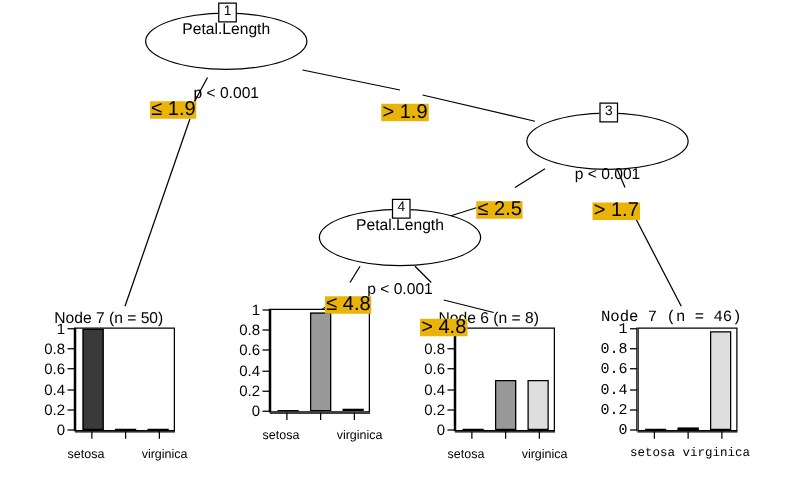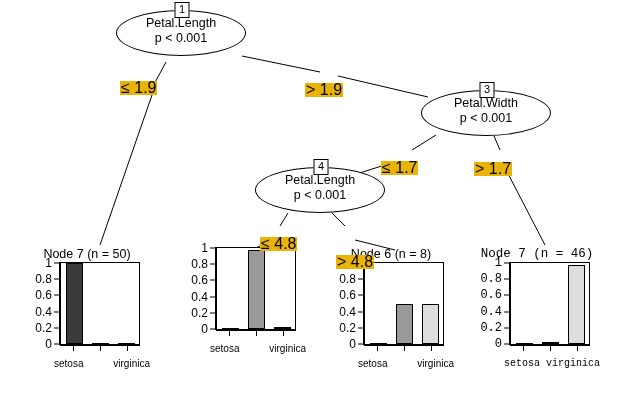--- a/index.html
+++ b/index.html
@@ -69,20 +69,21 @@
   }
   .inner-node .varname {
     font-size: 12.5px;
     line-height: 15px;
     white-space: nowrap;
   }
   .inner-node .pval {
     font-size: 12.5px;
     line-height: 15px;
     white-space: nowrap;
+    margin-top: 36px;
   }
 
   
   .edge-label {
     position: absolute;
     font-size: 16px;
     line-height: 14px;
     white-space: nowrap;
     background: #eab308;
     padding: 0 1px;
@@ -233,37 +234,36 @@
     <div class="labels">
       <div class="varname">Petal.Length</div>
       <div class="pval">p &lt; 0.001</div>
     </div>
   </div>
 
   <div class="inner-node" style="left:421px; top:82px;">
     <div class="ellipse"></div>
     <div class="idbox">3</div>
     <div class="labels">
-      <div class="varname">Petal.Width</div>
       <div class="pval">p &lt; 0.001</div>
     </div>
   </div>
 
   <div class="inner-node" style="left:255px; top:159px;">
     <div class="ellipse"></div>
     <div class="idbox">4</div>
     <div class="labels">
       <div class="varname">Petal.Length</div>
       <div class="pval">p &lt; 0.001</div>
     </div>
   </div>
 
   <div class="edge-label" style="left:120px; top:68px;">≤ 1.9</div>
   <div class="edge-label" style="left:305px; top:70px;">&gt; 1.9</div>
-  <div class="edge-label" style="left:381px; top:148px;">≤ 1.7</div>
+  <div class="edge-label" style="left:381px; top:148px;">≤ 2.5</div>
   <div class="edge-label" style="left:474px; top:149px;">&gt; 1.7</div>
   <div class="edge-label" style="left:260px; top:224px;">≤ 4.8</div>
   <div class="edge-label" style="left:336px; top:242px;">&gt; 4.8</div>
 
   <div class="term-node" style="left:14px; top:247px;">
     <div class="term-title">Node 7 (n = 50)</div>
     <div class="panel">
       <div class="yaxis">
           <div class="ytickmark" style="top: 82px;"></div>
           <div class="ytick" style="top: 82px;">0</div>

